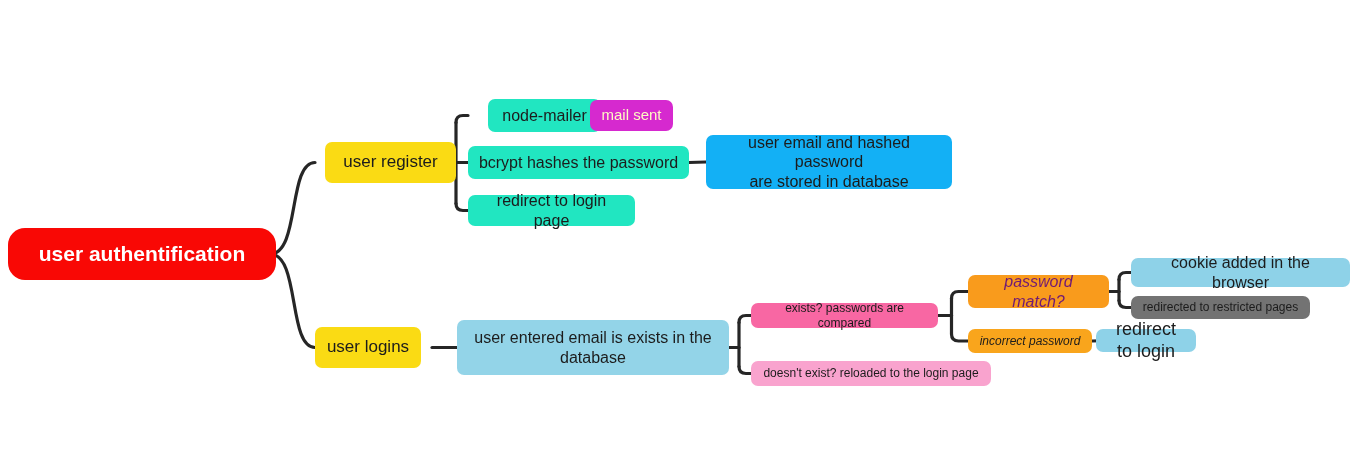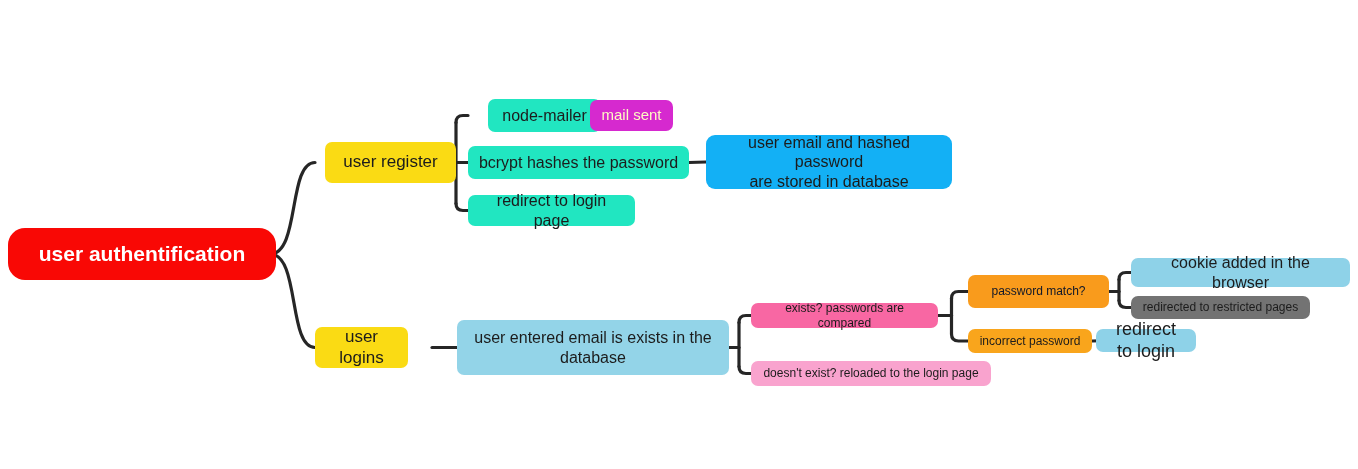--- a/index.html
+++ b/index.html
@@ -74,32 +74,32 @@
       <path d="M 951.5 334 Q 951.5 341 958.5 341 L 968 341" fill="none" stroke="#262626" stroke-width="3.2" stroke-linecap="round" stroke-linejoin="round"></path>
       <path d="M 1109 291.5 L 1119 291.5" fill="none" stroke="#262626" stroke-width="3.2" stroke-linecap="round" stroke-linejoin="round"></path>
       <path d="M 1119 279.5 L 1119 300.5" fill="none" stroke="#262626" stroke-width="3.2" stroke-linecap="round" stroke-linejoin="round"></path>
       <path d="M 1119 279.5 Q 1119 272.5 1126 272.5 L 1131 272.5" fill="none" stroke="#262626" stroke-width="3.2" stroke-linecap="round" stroke-linejoin="round"></path>
       <path d="M 1119 300.5 Q 1119 307.5 1126 307.5 L 1131 307.5" fill="none" stroke="#262626" stroke-width="3.2" stroke-linecap="round" stroke-linejoin="round"></path>
     </svg>
 
   <div class="node n-root" style="left: 8px; top: 228px; width: 268px; height: 52px; background: rgb(249, 8, 5); color: rgb(255, 255, 255); font-size: 21px; font-weight: bold;">user authentification</div>
 
   <div class="node" style="left: 325px; top: 142px; width: 131px; height: 41px; background: rgb(250, 219, 20); color: rgb(28, 28, 28); font-size: 17px;">user register</div>
-  <div class="node" style="left: 315px; top: 327px; width: 93px; height: 41px; background: rgb(250, 219, 20); color: rgb(28, 28, 28); font-size: 17px;">user logins</div>
+  <div class="node" style="left: 315px; top: 327px; width: 106px; height: 41px; background: rgb(250, 219, 20); color: rgb(28, 28, 28); font-size: 17px;">user logins</div>
 
   <div class="node" style="left: 488px; top: 99px; width: 113px; height: 33px; background: rgb(33, 230, 193); color: rgb(28, 28, 28); font-size: 16px;">node-mailer</div>
   <div class="node" style="left: 590px; top: 100px; width: 83px; height: 31px; background: rgb(214, 41, 207); color: #fef9c3; font-size: 15px;">mail sent</div>
   <div class="node" style="left: 468px; top: 146px; width: 221px; height: 33px; background: rgb(33, 230, 193); color: rgb(28, 28, 28); font-size: 16px;">bcrypt hashes the password</div>
-  <div class="node" style="left: 706px; top: 135px; width: 246px; height: 54px; background: rgb(19, 176, 245); color: rgb(28, 28, 28); font-size: 16px; border-radius: 9px;">user email and hashed password
+  <div class="node" style="left: 706px; top: 135px; width: 246px; height: 54px; background: rgb(19, 176, 245); color: rgb(28, 28, 28); font-size: 16px;">user email and hashed password
 are stored in database</div>
   <div class="node" style="left: 468px; top: 195px; width: 167px; height: 31px; background: rgb(33, 230, 193); color: rgb(28, 28, 28); font-size: 16px;">redirect to login page</div>
 
   <div class="node" style="left: 457px; top: 320px; width: 272px; height: 55px; background: rgb(147, 212, 232); color: rgb(28, 28, 28); font-size: 16px;">user entered email is exists in the
 database</div>
   <div class="node" style="left: 751px; top: 303px; width: 187px; height: 25px; background: rgb(248, 103, 163); color: rgb(28, 28, 28); font-size: 12px;">exists? passwords are compared</div>
   <div class="node" style="left: 751px; top: 361px; width: 240px; height: 25px; background: rgb(249, 163, 206); color: rgb(28, 28, 28); font-size: 12px;">doesn't exist? reloaded to the login page</div>
-  <div class="node" style="left: 968px; top: 275px; width: 141px; height: 33px; background: rgb(249, 155, 28); color: #0f172a; font-size: 12px;">password match?</div>
-  <div class="node" style="left: 968px; top: 329px; width: 124px; height: 24px; background: rgb(249, 165, 28); color: rgb(28, 28, 28); font-size: 12px;">incorrect password</div>
+  <div class="node" style="left: 968px; top: 275px; width: 141px; height: 33px; background: rgb(249, 155, 28); color: #701a75; font-size: 16px; font-style: italic;">password match?</div>
+  <div class="node" style="left: 968px; top: 329px; width: 124px; height: 24px; background: rgb(249, 165, 28); color: rgb(28, 28, 28); font-size: 12px; font-style: italic;">incorrect password</div>
   <div class="node" style="left: 1131px; top: 258px; width: 219px; height: 29px; background: rgb(142, 210, 232); color: rgb(28, 28, 28); font-size: 16px;">cookie added in the browser</div>
   <div class="node" style="left: 1131px; top: 296px; width: 179px; height: 23px; background: #737373; color: rgb(28, 28, 28); font-size: 12px;">redirected to restricted pages</div>
   <div class="node" style="left: 1096px; top: 329px; width: 100px; height: 23px; background: rgb(142, 210, 232); color: rgb(28, 28, 28); font-size: 18px;">redirect to login</div>
 
 </div>
 
 </body></html>

